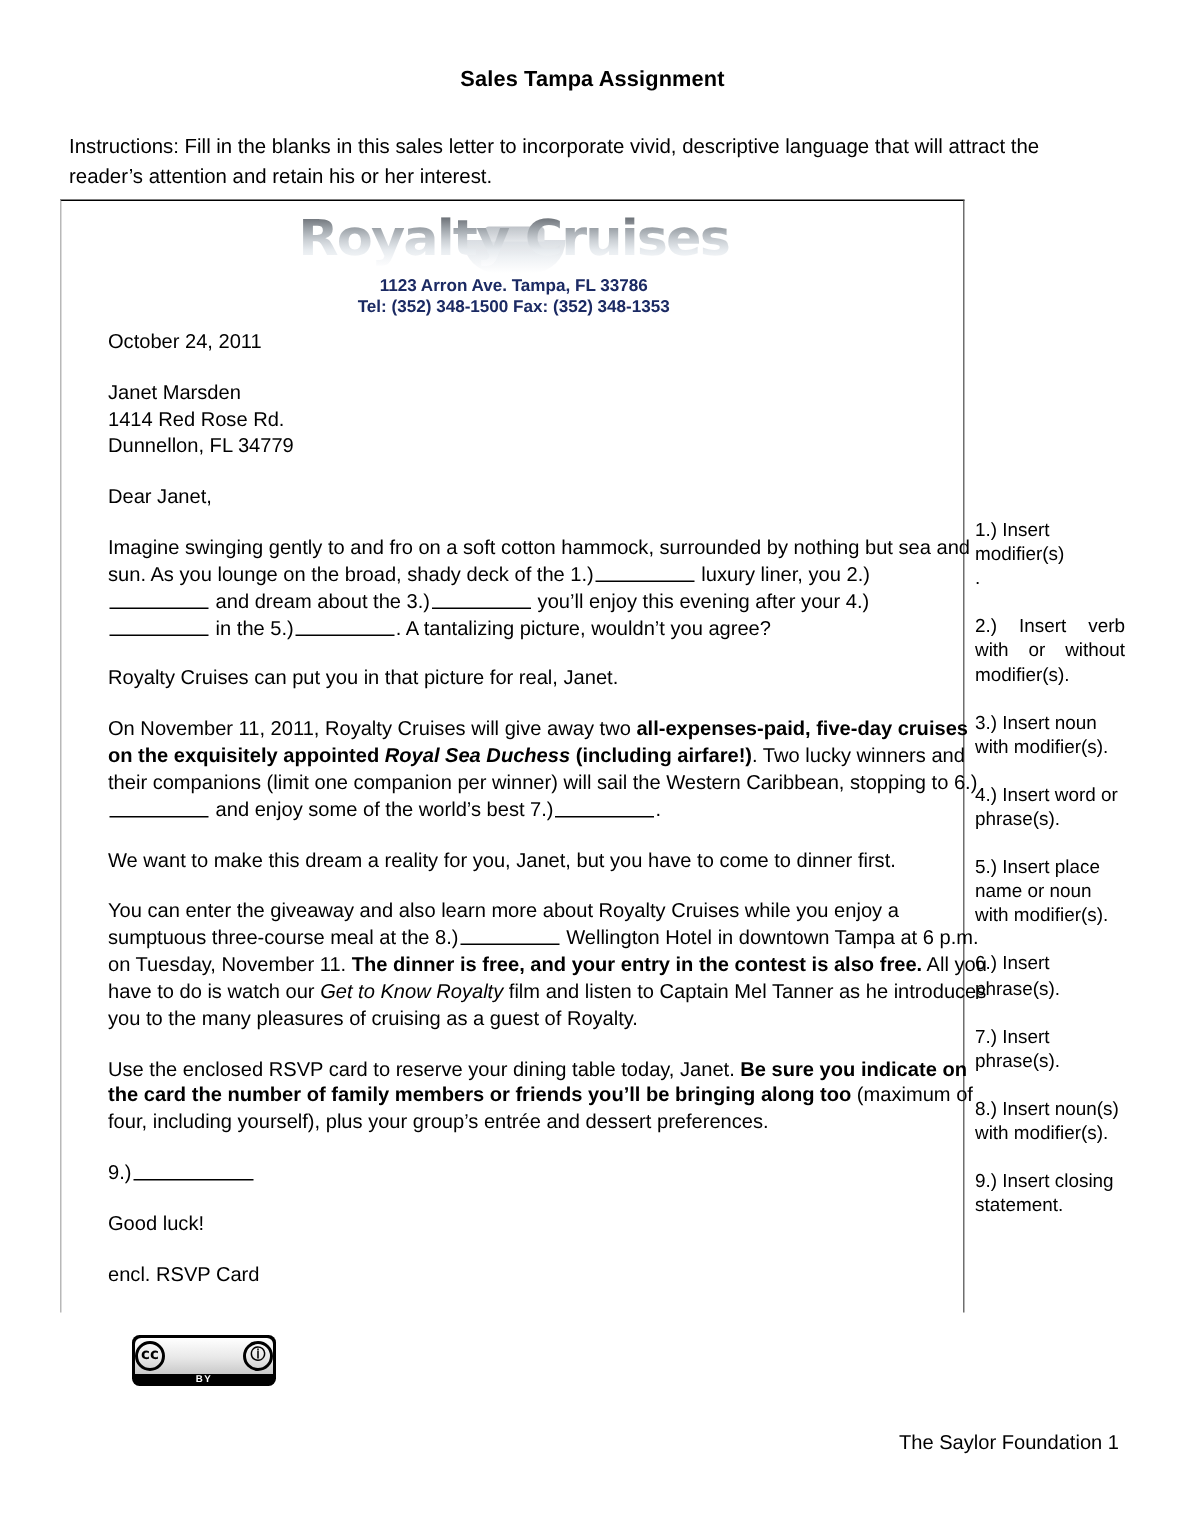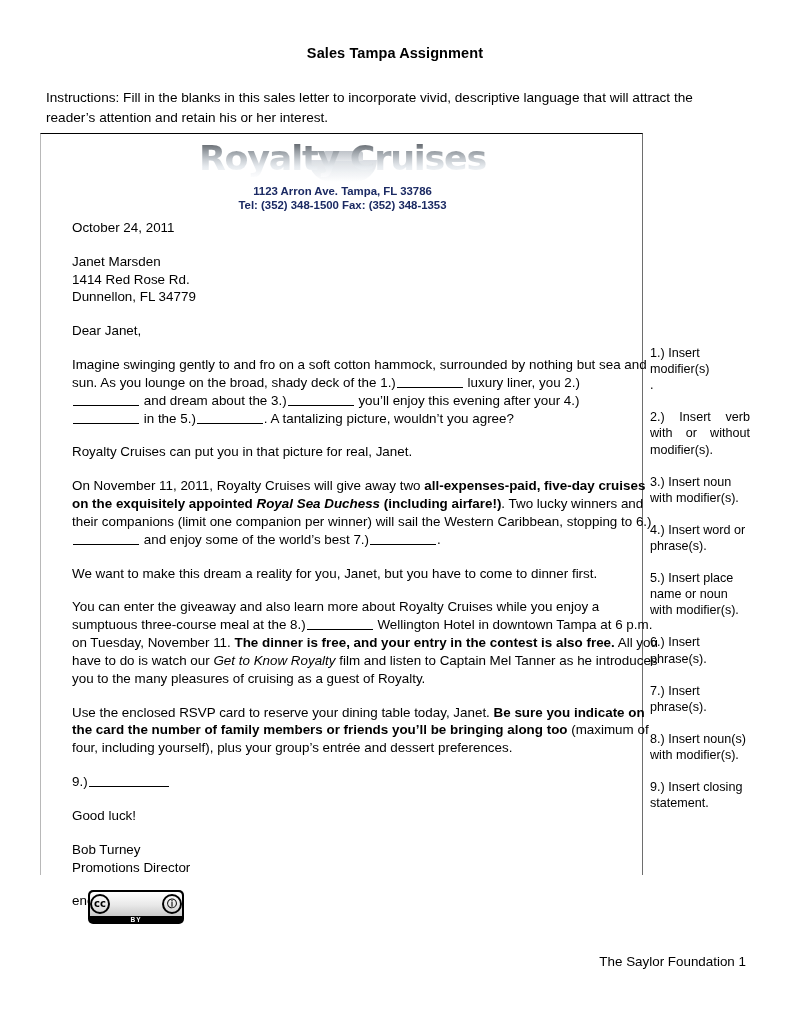--- a/index.html
+++ b/index.html
@@ -277,24 +277,20 @@
       <p>We want to make this dream a reality for you, Janet, but you have to come to dinner first.</p>
 
       <p><span>You can enter the giveaway and also learn more about Royalty Cruises while you enjoy a sumptuous three-course meal at the 8.)</span><span class="blk"></span> <span>Wellington Hotel in downtown Tampa at 6 p.m. on Tuesday, November 11. </span><span class="b">The dinner is free, and your entry in the contest is also free.</span><span> All you have to do is watch our </span><span class="i">Get to Know Royalty</span><span> film and listen to Captain Mel Tanner as he introduces you to the many pleasures of cruising as a guest of Royalty.</span></p>
 
       <p><span>Use the enclosed RSVP card to reserve your dining table today, Janet. </span><span class="b">Be sure you indicate on the card the number of family members or friends you’ll be bringing along too</span><span> (maximum of four, including yourself), plus your group’s entrée and dessert preferences.</span></p>
 
       <p><span>9.)</span><span class="blk-long"></span></p>
 
       <p>Good luck!</p>
 
-      <p>
-        <span>Bob Turney</span><br>
-        <span>Promotions Director</span>
-      </p>
 
       <p>encl. RSVP Card</p>
     </div>
   </div>
 
   <div class="annotations">
     <div class="ann" style="margin-bottom:0">1.) Insert modifier(s)</div>
     <div class="ann">.</div>
     <div class="ann ann-justify">2.) Insert verb with or without modifier(s).</div>
     <div class="ann">3.) Insert noun with modifier(s).</div>

